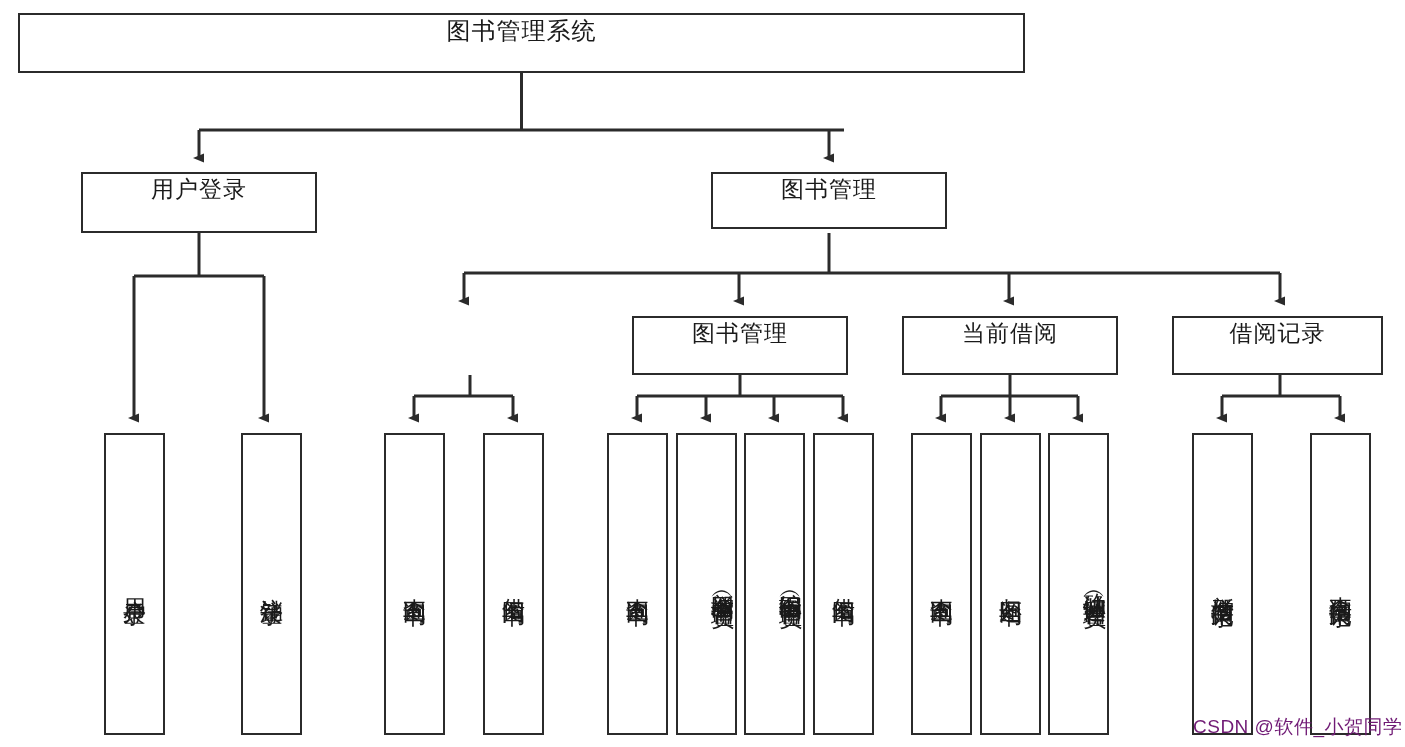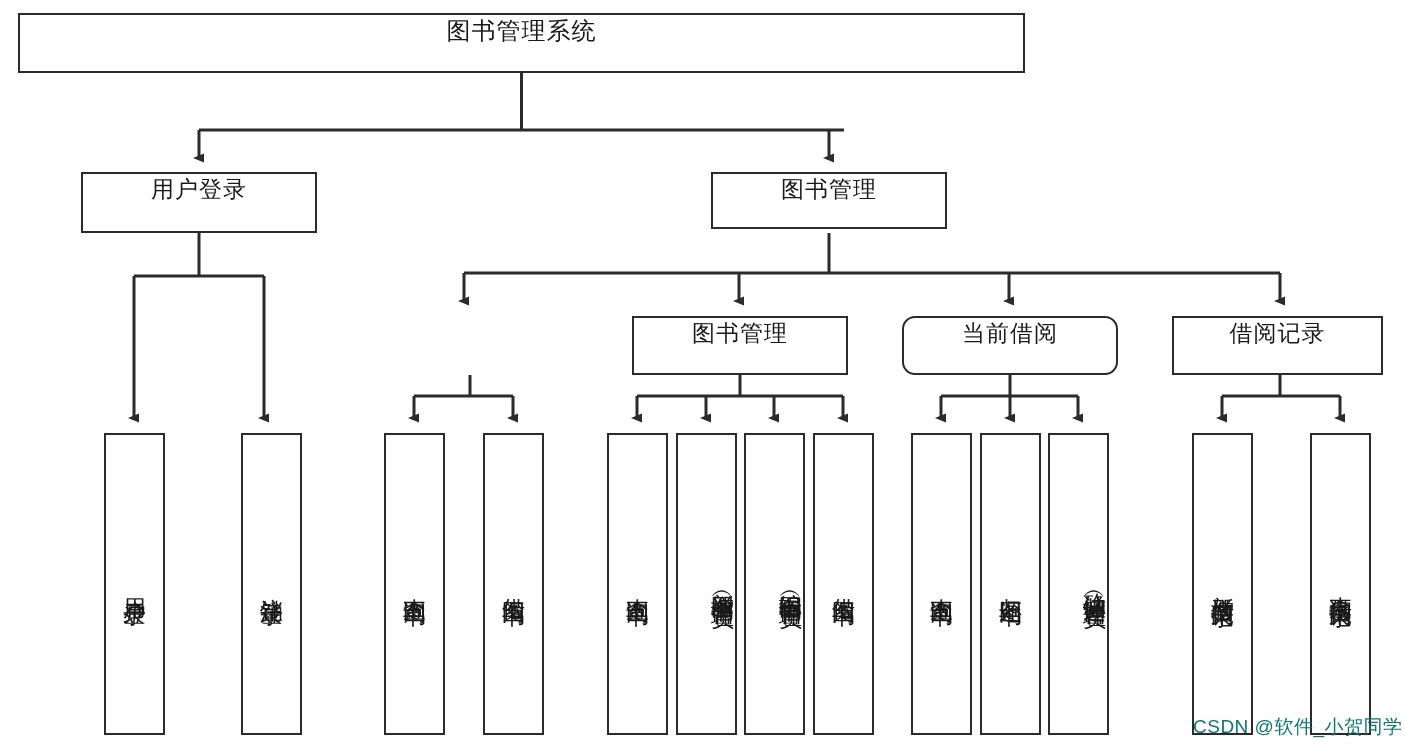--- a/index.html
+++ b/index.html
@@ -52,21 +52,21 @@
   }
   .node.vert.centered {
     align-items: center;
   }
   .node.vert.topaligned {
     align-items: flex-start;
   }
   .watermark {
     position: absolute;
     font-size: 19px;
-    color: #0f766e;
+    color: #701a75;
     white-space: nowrap;
     letter-spacing: 0.5px;
   }
 </style>
 </head>
 <body>
 
 <div id="canvas">
 
   <svg id="wires" viewBox="0 0 1405 747" width="1405" height="747">
@@ -126,21 +126,21 @@
   <div class="node horiz" style="left:81px; top:172px; width:236px; height:61px;">
     <span>用户登录</span>
   </div>
   <div class="node horiz" style="left:711px; top:172px; width:236px; height:57px;">
     <span>图书管理</span>
   </div>
 
   <div class="node horiz" style="left:632px; top:316px; width:216px; height:59px;">
     <span>图书管理</span>
   </div>
-  <div class="node horiz" style="left:902px; top:316px; width:216px; height:59px;border-radius:13px;">
+  <div class="node horiz" style="left:902px; top:316px; width:216px; height:59px;">
     <span>当前借阅</span>
   </div>
   <div class="node horiz" style="left:1172px; top:316px; width:211px; height:59px;">
     <span>借阅记录</span>
   </div>
 
   <div class="node vert centered" style="left:104px; top:433px; width:61px; height:302px;">
     <span>用户登录</span>
   </div>
   <div class="node vert centered" style="left:241px; top:433px; width:61px; height:302px;">

